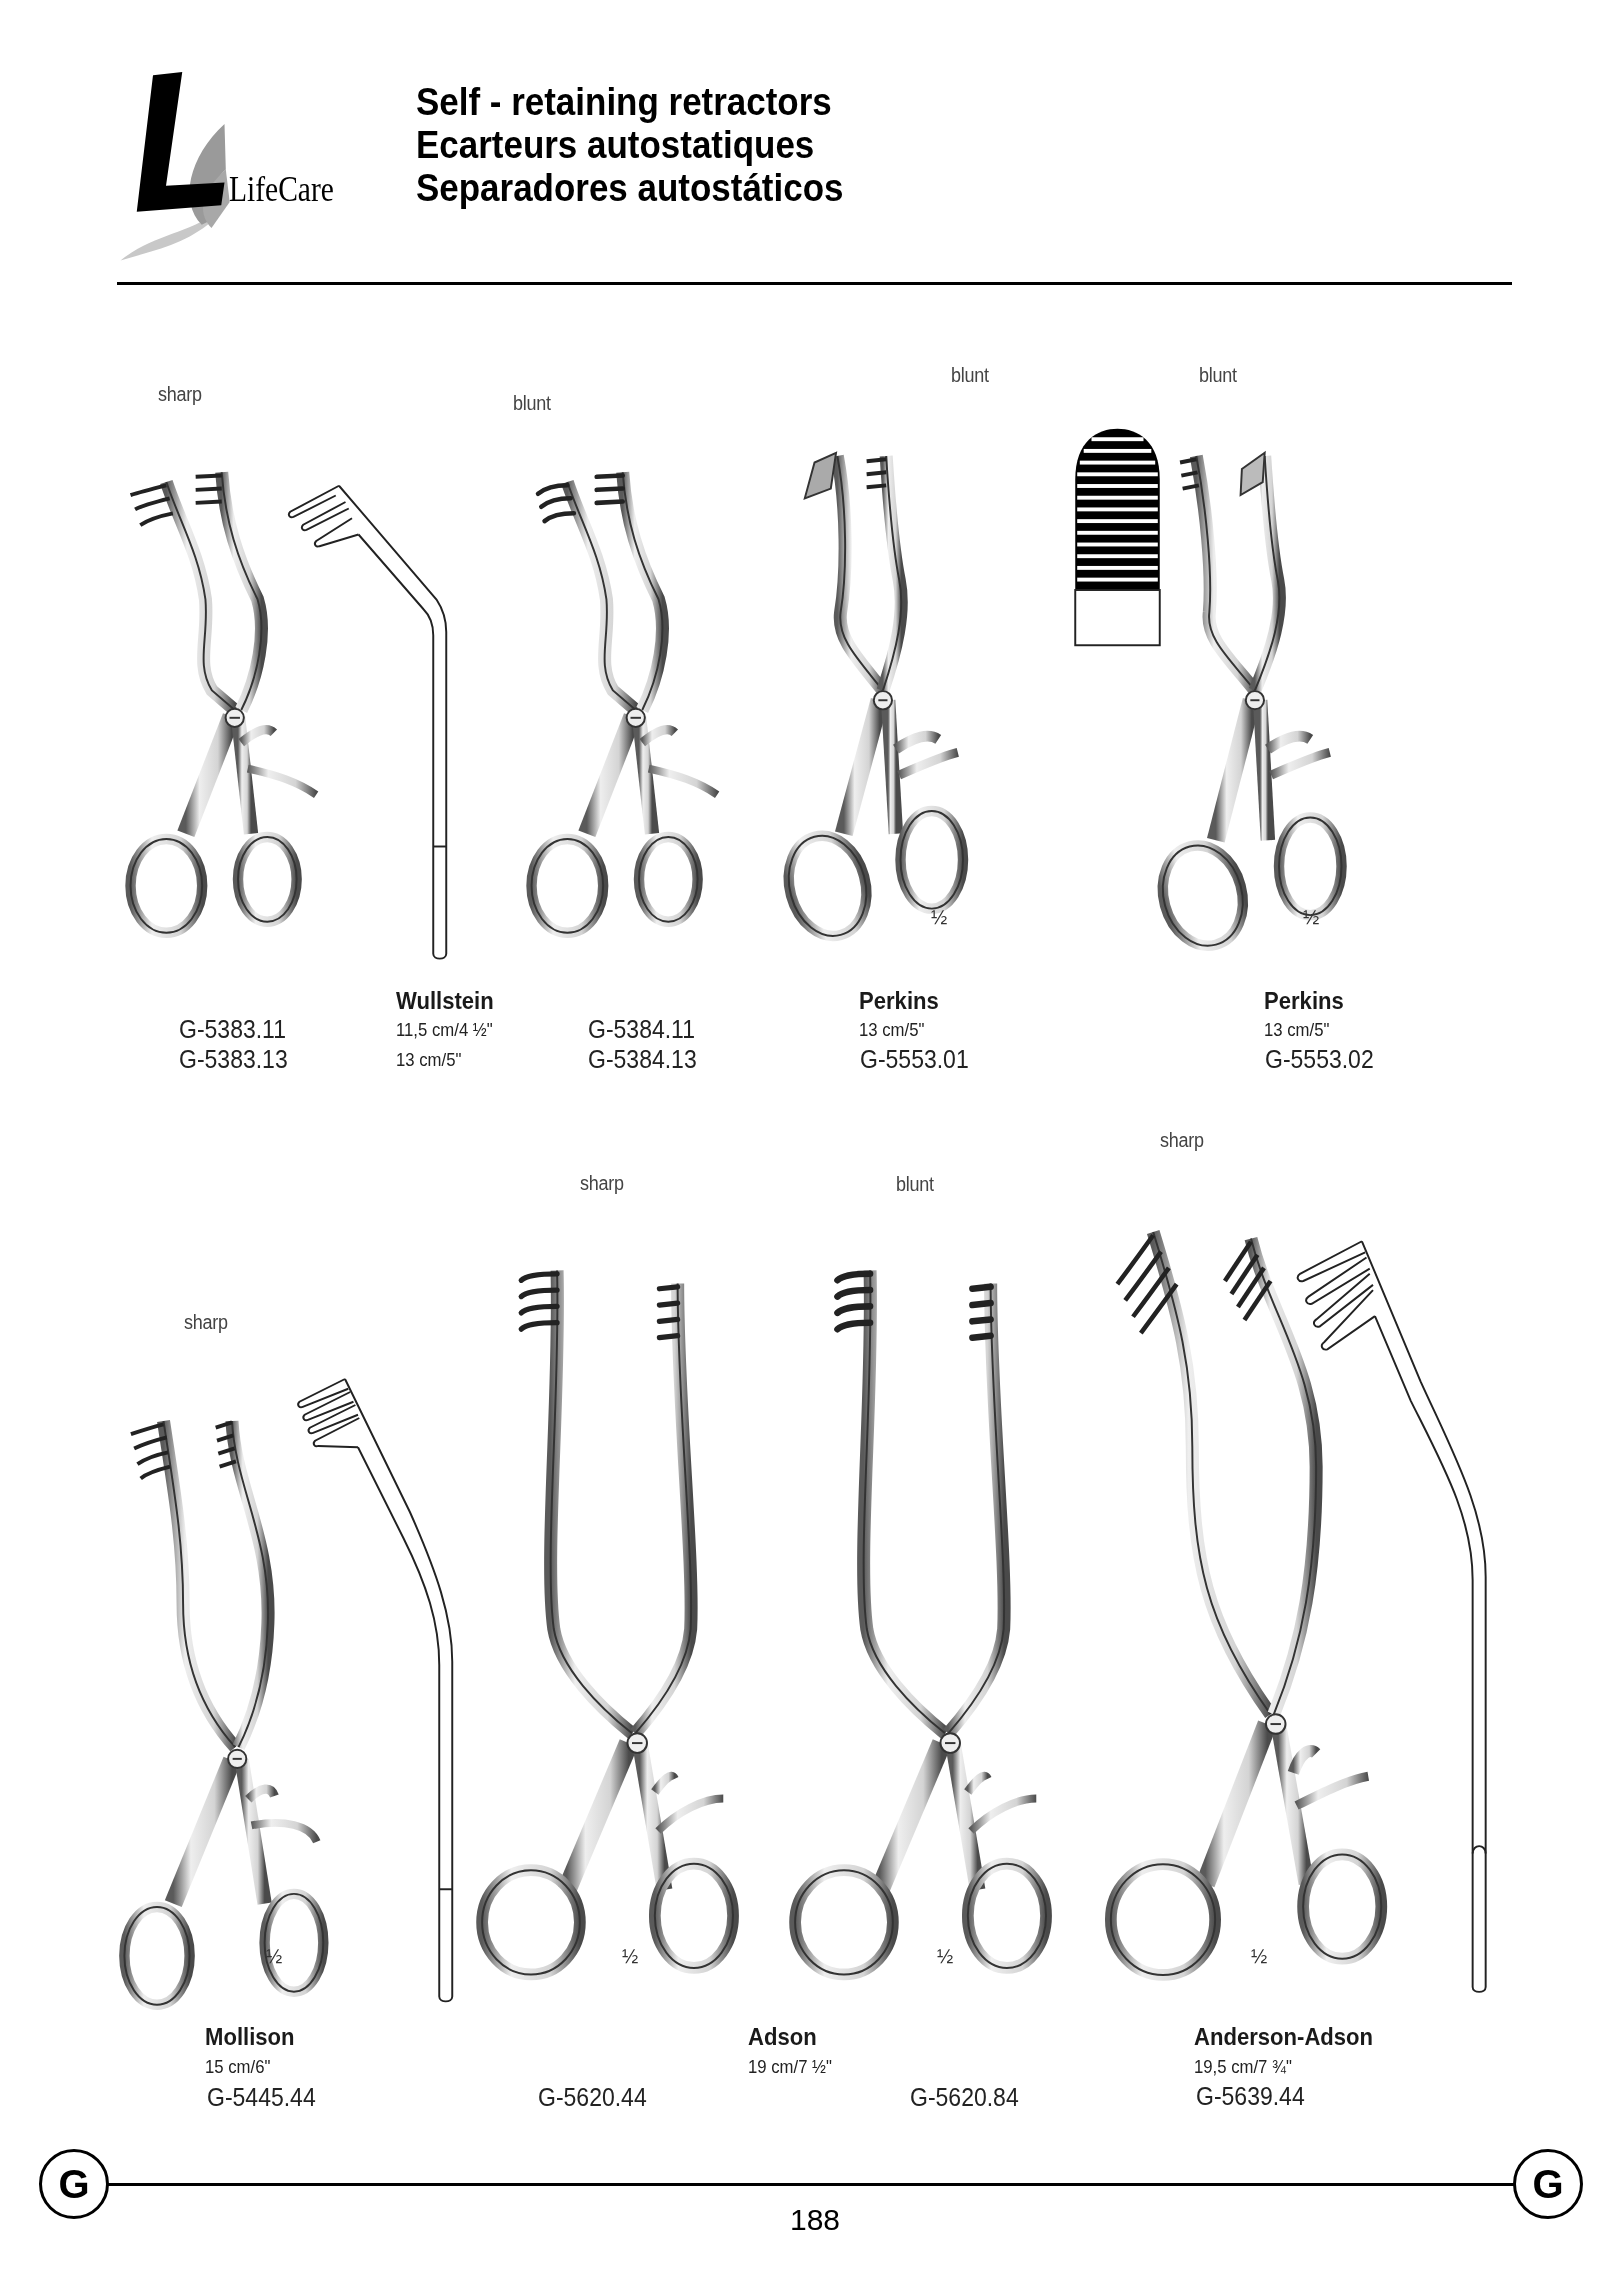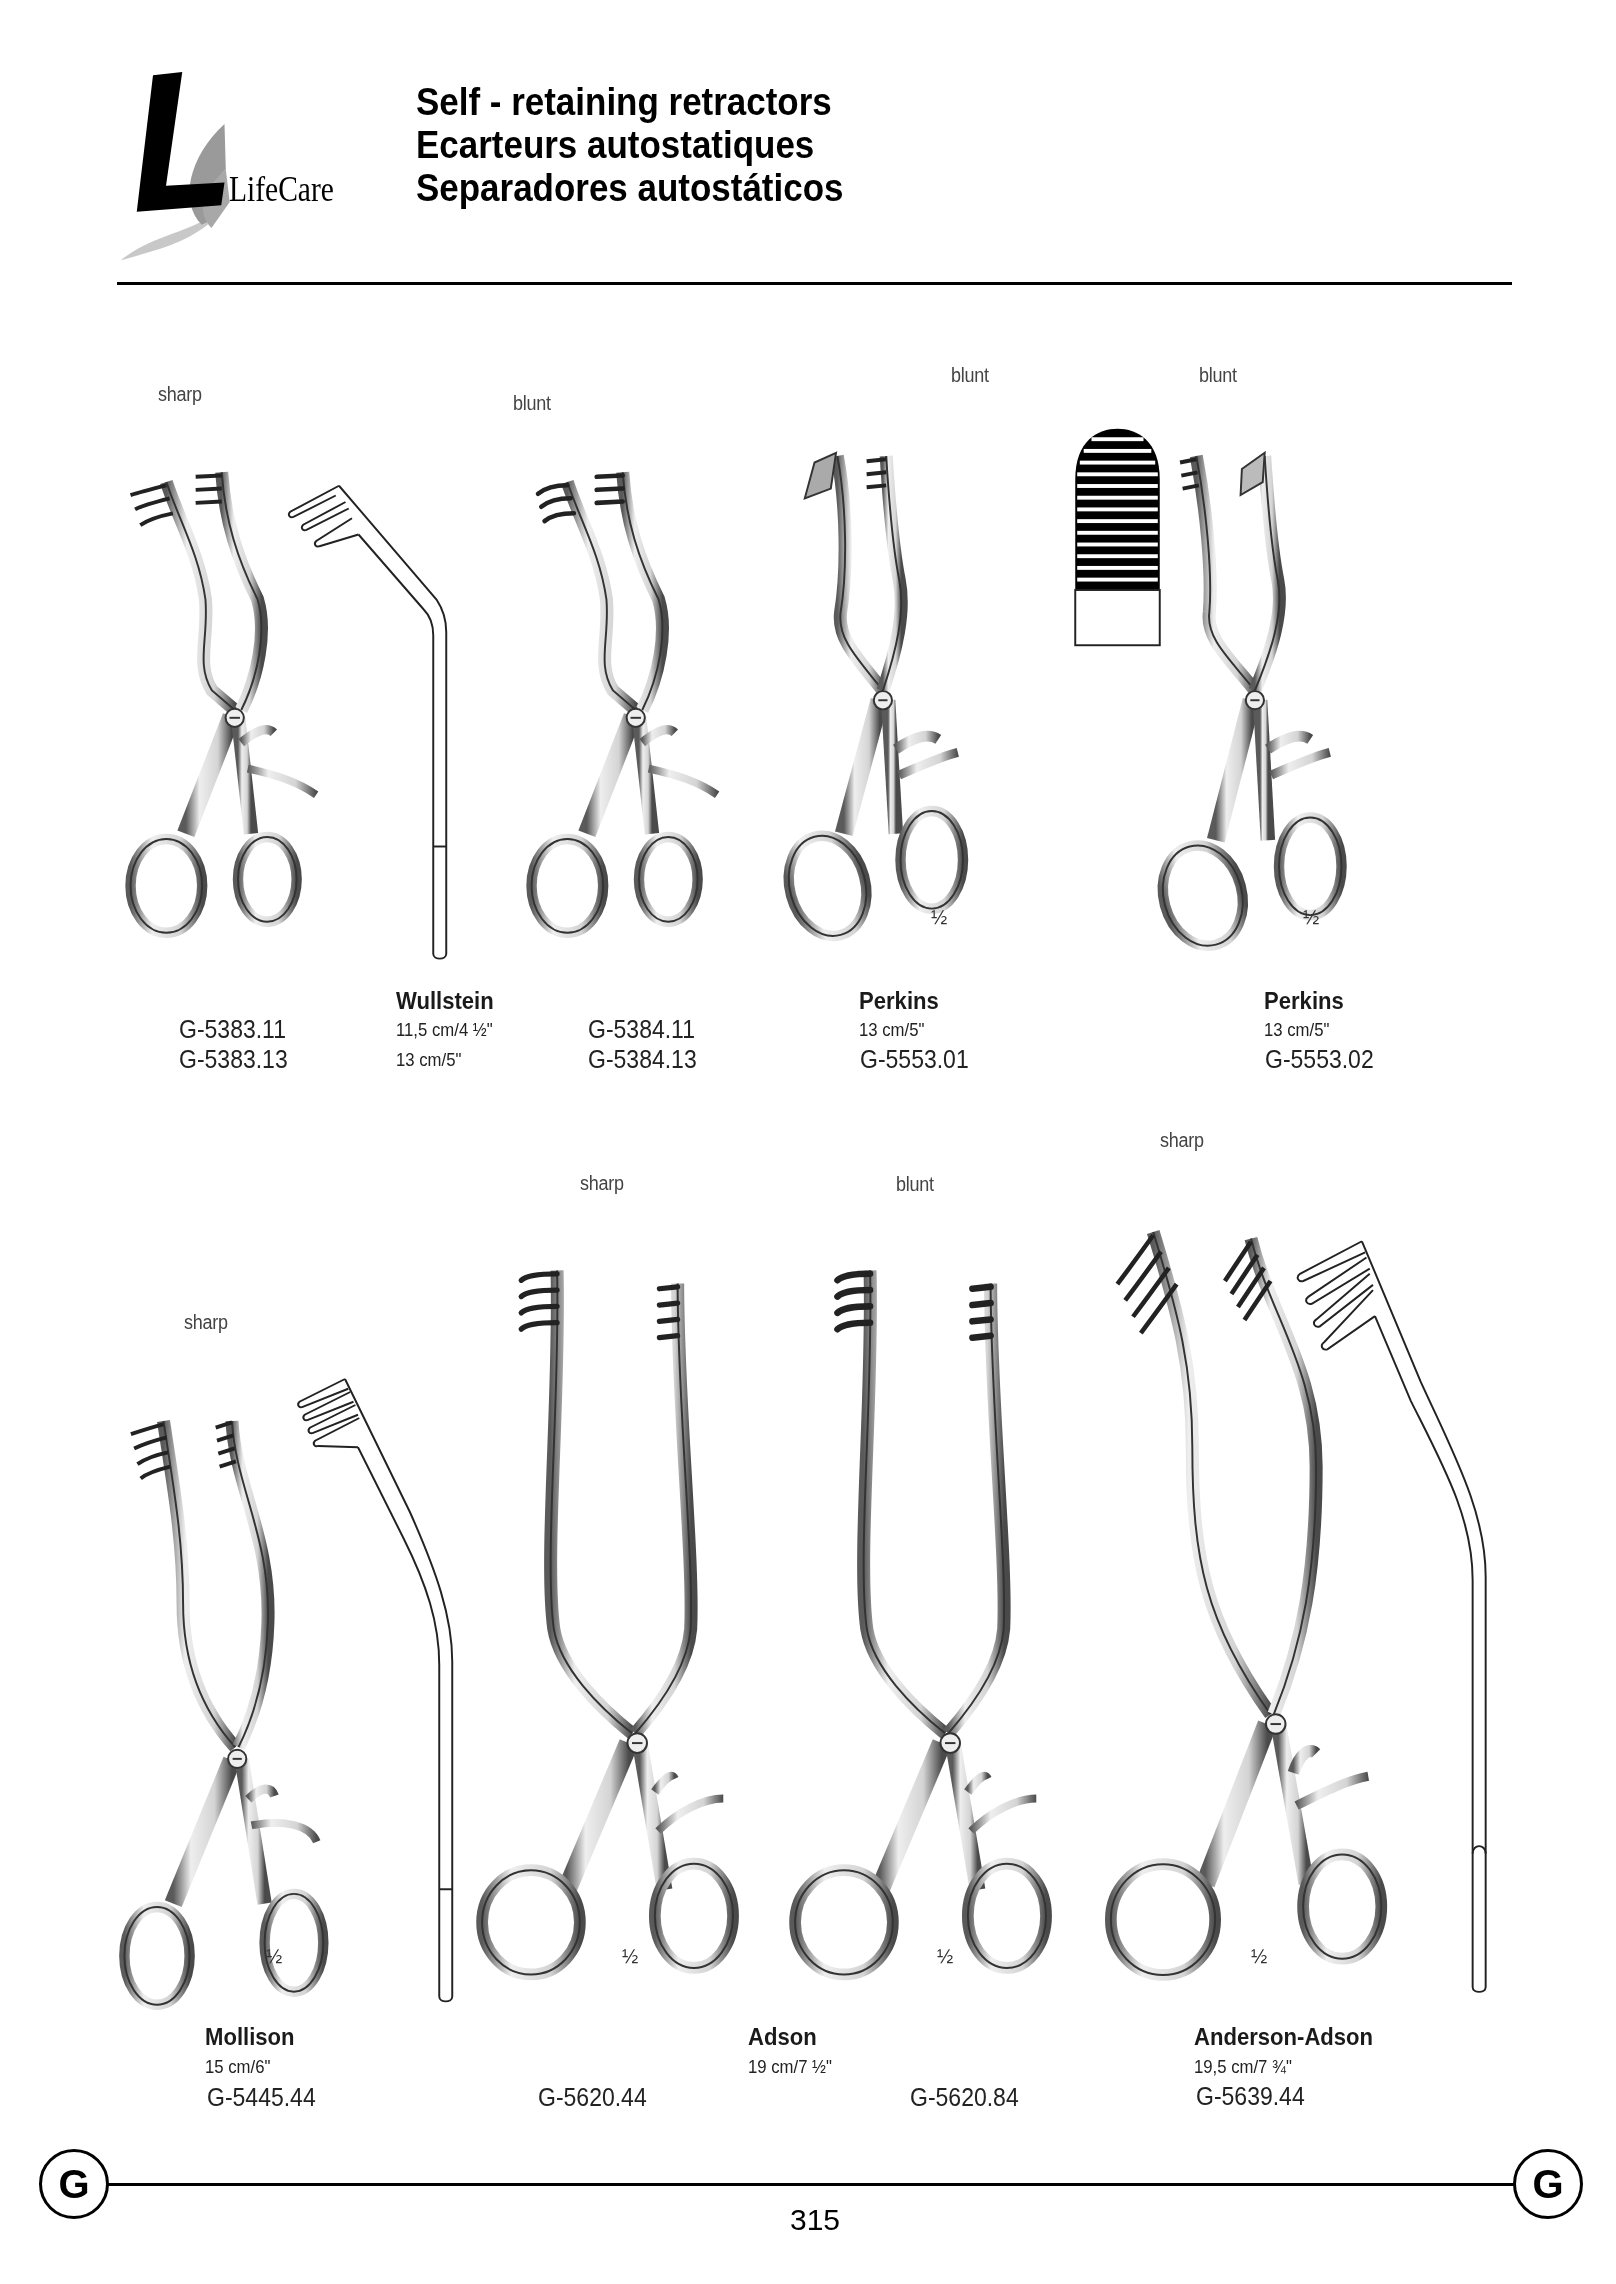--- a/index.html
+++ b/index.html
@@ -381,15 +381,15 @@
 
   <div class="name" style="left:1194px; top:2023px;">Anderson-Adson</div>
   <div class="size" style="left:1194px; top:2056px;">19,5 cm/7 ¾"</div>
   <div class="code" style="left:1196px; top:2082px;">G-5639.44</div>
 </div>
 
 <div>
   <div class="rule" style="left:104px; top:2183px; width:1414px; height:3.3px;"></div>
   <div class="circle-g" style="left:39px; top:2149px;">G</div>
   <div class="circle-g" style="left:1513px; top:2149px;">G</div>
-  <div class="page-num">315</div>
+  <div class="page-num">188</div>
 </div>
 
 
 </body></html>

